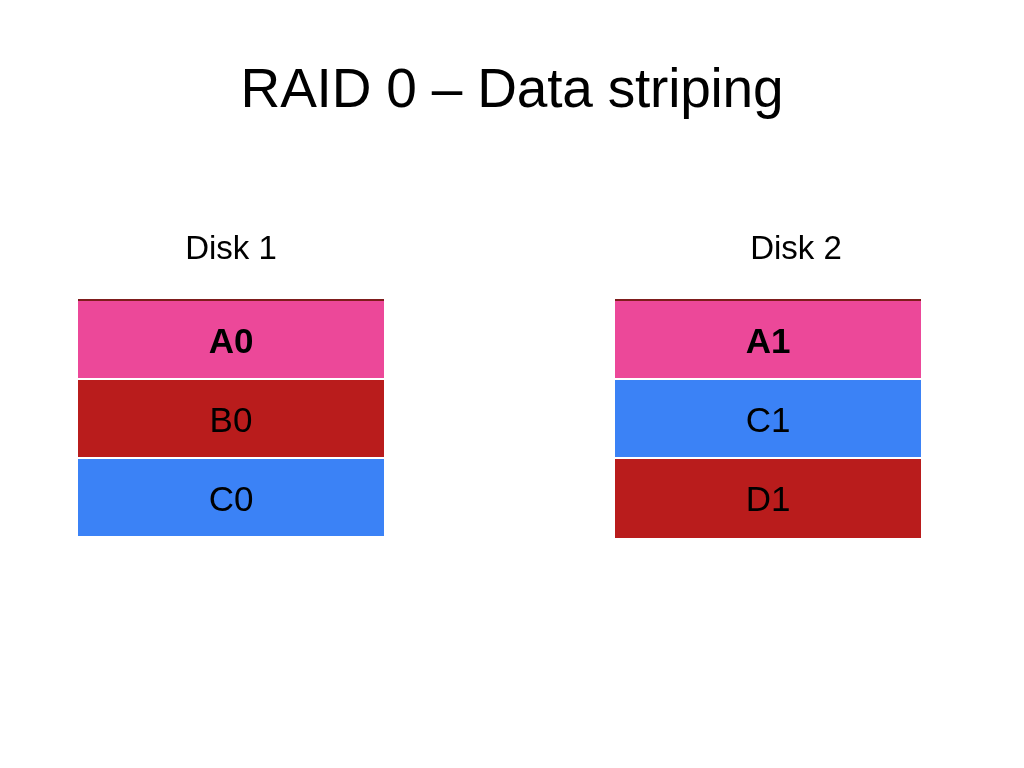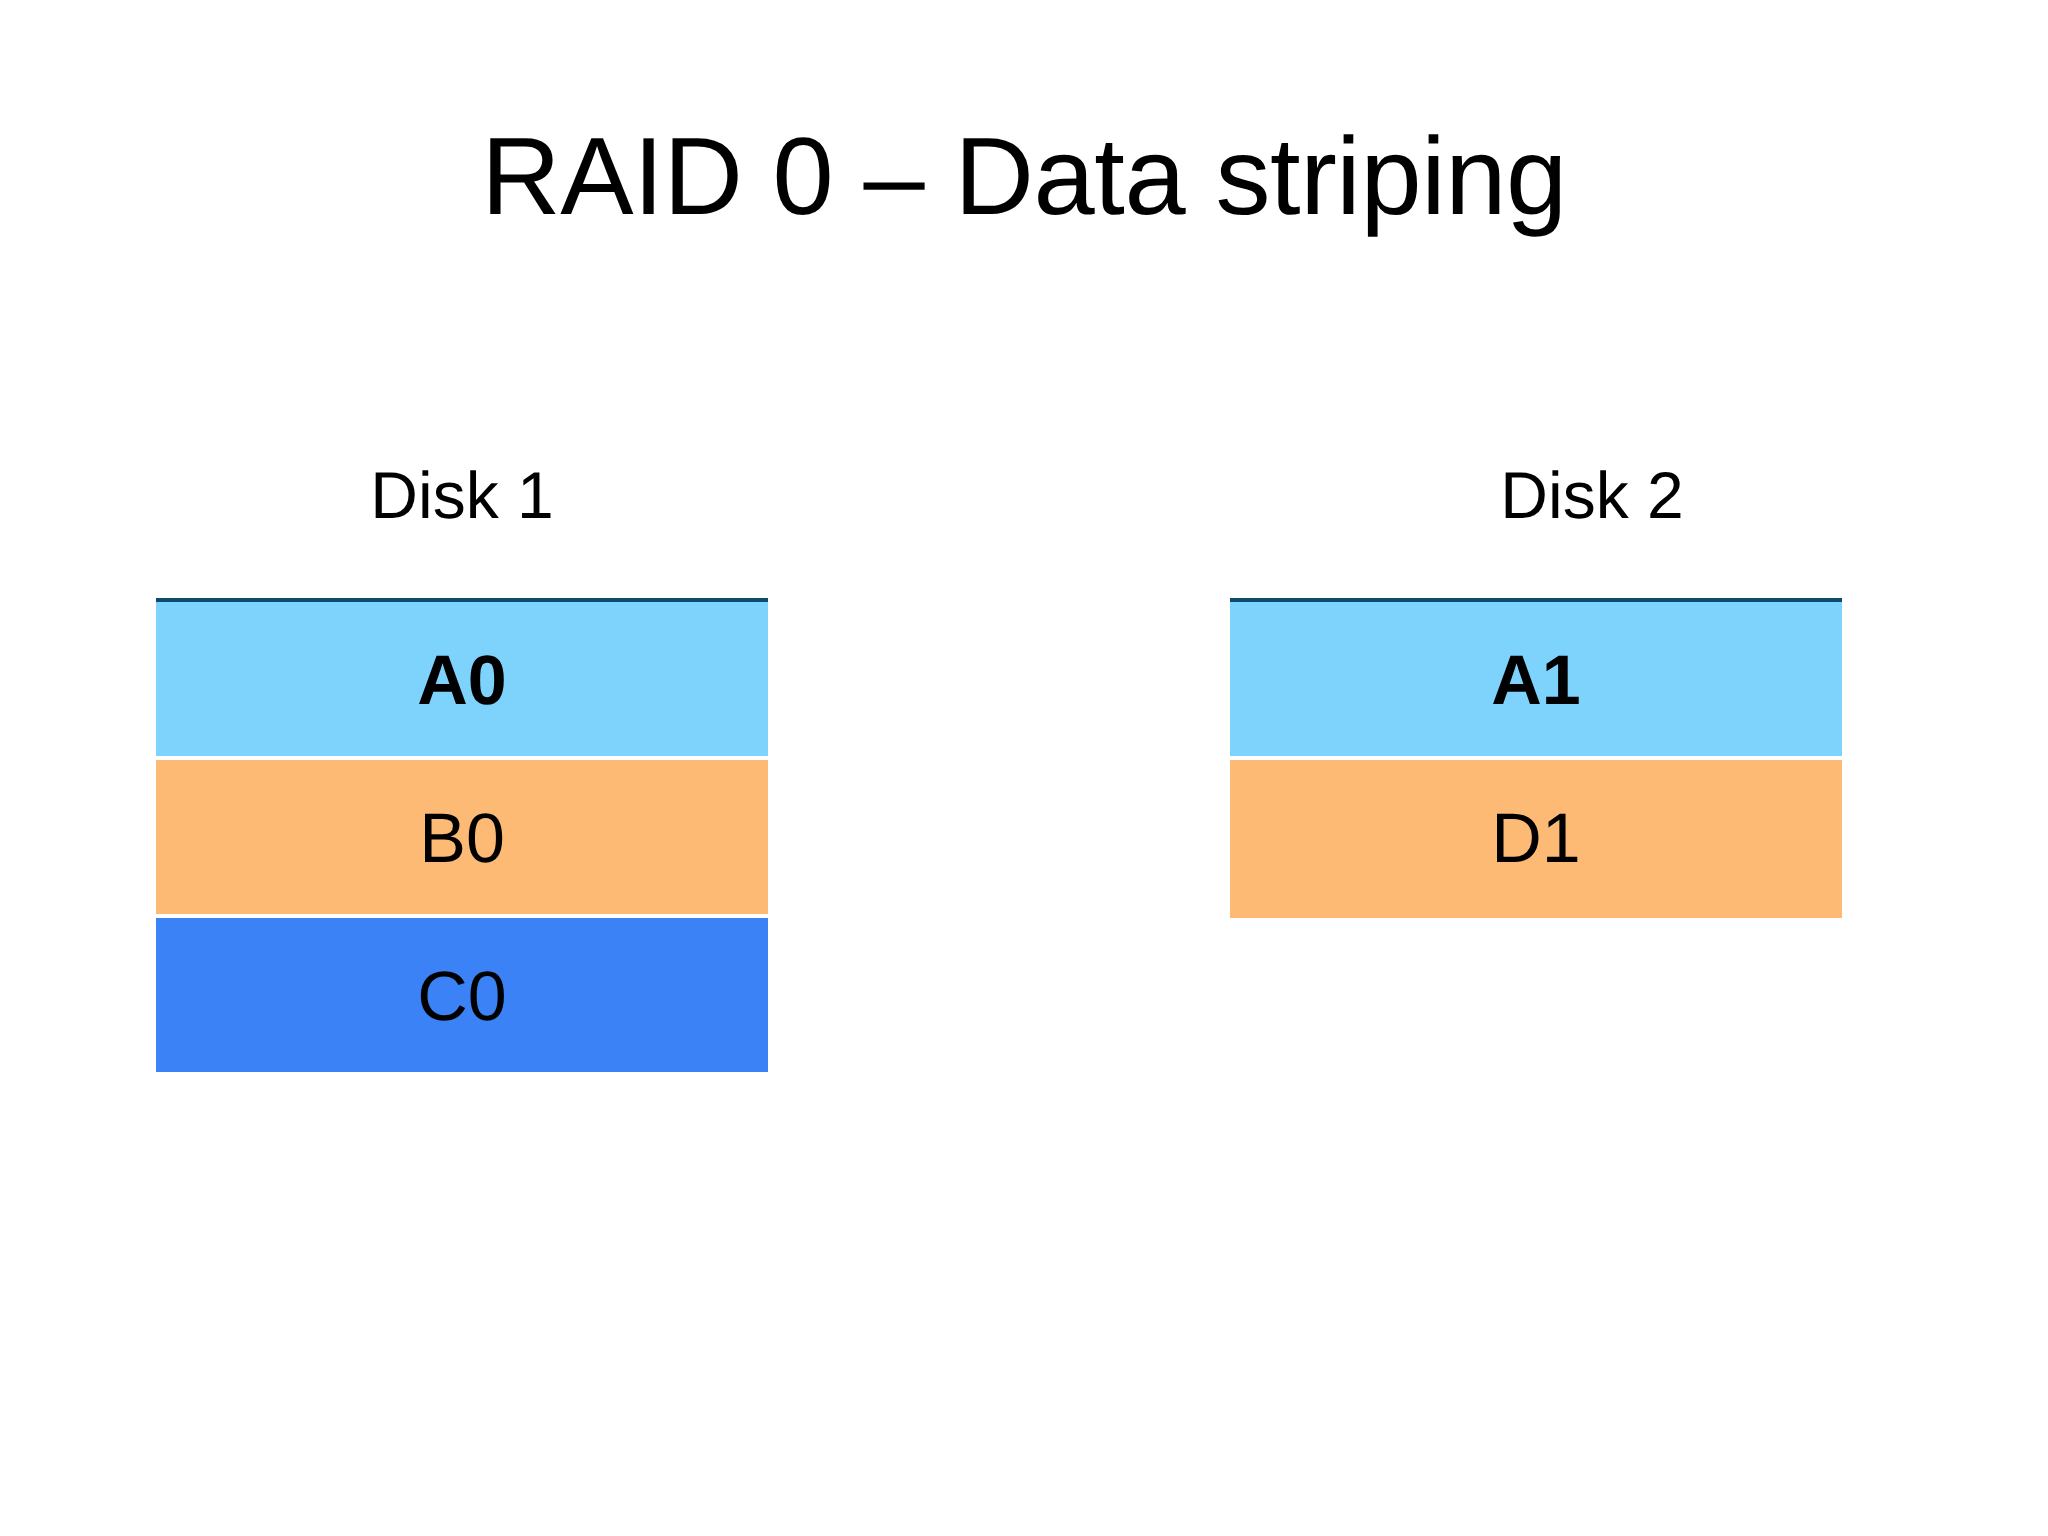--- a/index.html
+++ b/index.html
@@ -69,28 +69,28 @@
     height: 79px;
     padding: 0;
     text-align: center;
     vertical-align: middle;
     font-size: 35px;
     line-height: 1;
     color: #000000;
   }
 
   .cell-header {
-    background: #7dd3fc;
-    border-top: 2px solid #0c4a6e;
+    background: #ec4899;
+    border-top: 2px solid #7f1d1d;
     color: #ffffff;
     font-weight: 700;
     box-shadow: inset 0 -2px 0 #ffffff;
   }
   .cell-band-dark {
-    background: #fdba74;
+    background: #b91c1c;
     box-shadow: inset 0 -2px 0 #ffffff;
   }
   .cell-band-light {
     background: #3b82f6;
     box-shadow: inset 0 -2px 0 #ffffff;
   }
   .cell-last { box-shadow: none; }
 </style>
 </head>
 <body>
@@ -119,19 +119,22 @@
 
   <div class="disk-group disk-2">
     <div class="disk-label">Disk 2</div>
 
     <table class="disk-table">
       <tbody>
         <tr>
           <td class="cell-header">A1</td>
         </tr>
         <tr>
+          <td class="cell-band-light">C1</td>
+        </tr>
+        <tr>
           <td class="cell-band-dark cell-last">D1</td>
         </tr>
       </tbody>
     </table>
   </div>
 
 </div>
 
 </body></html>

